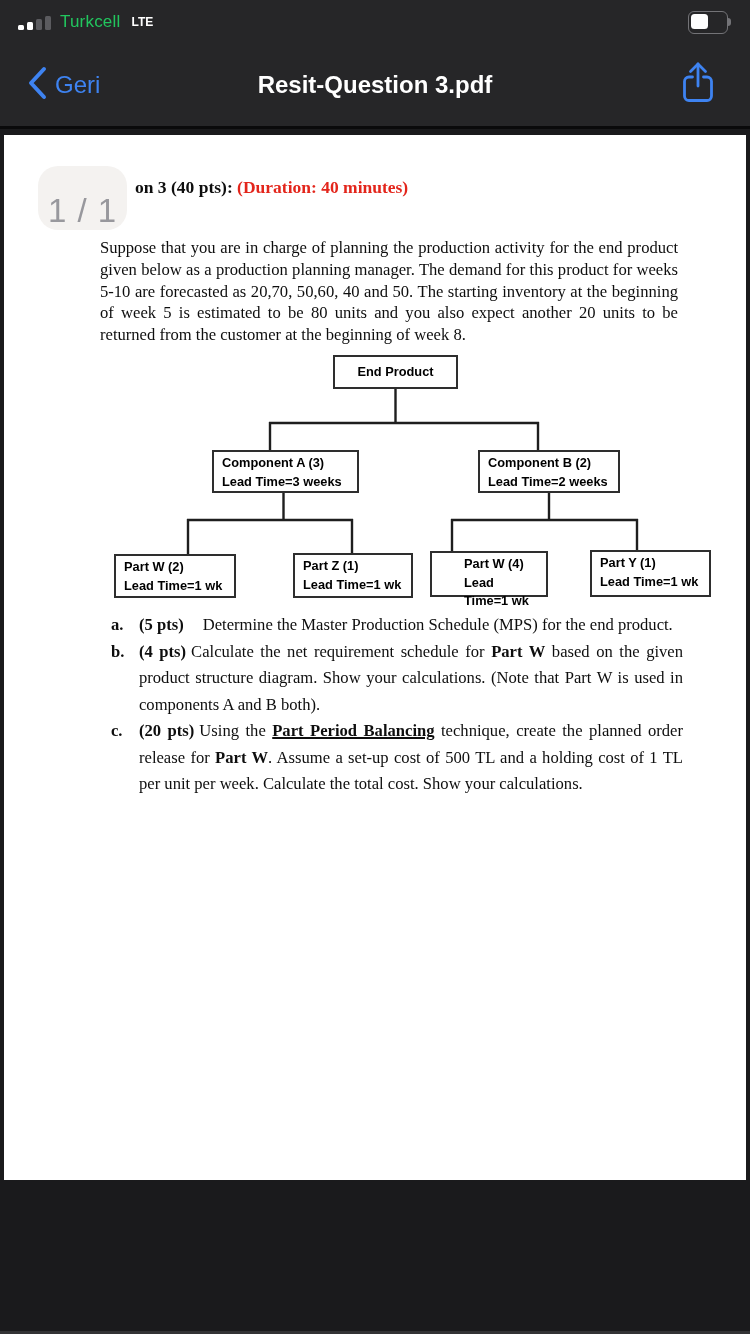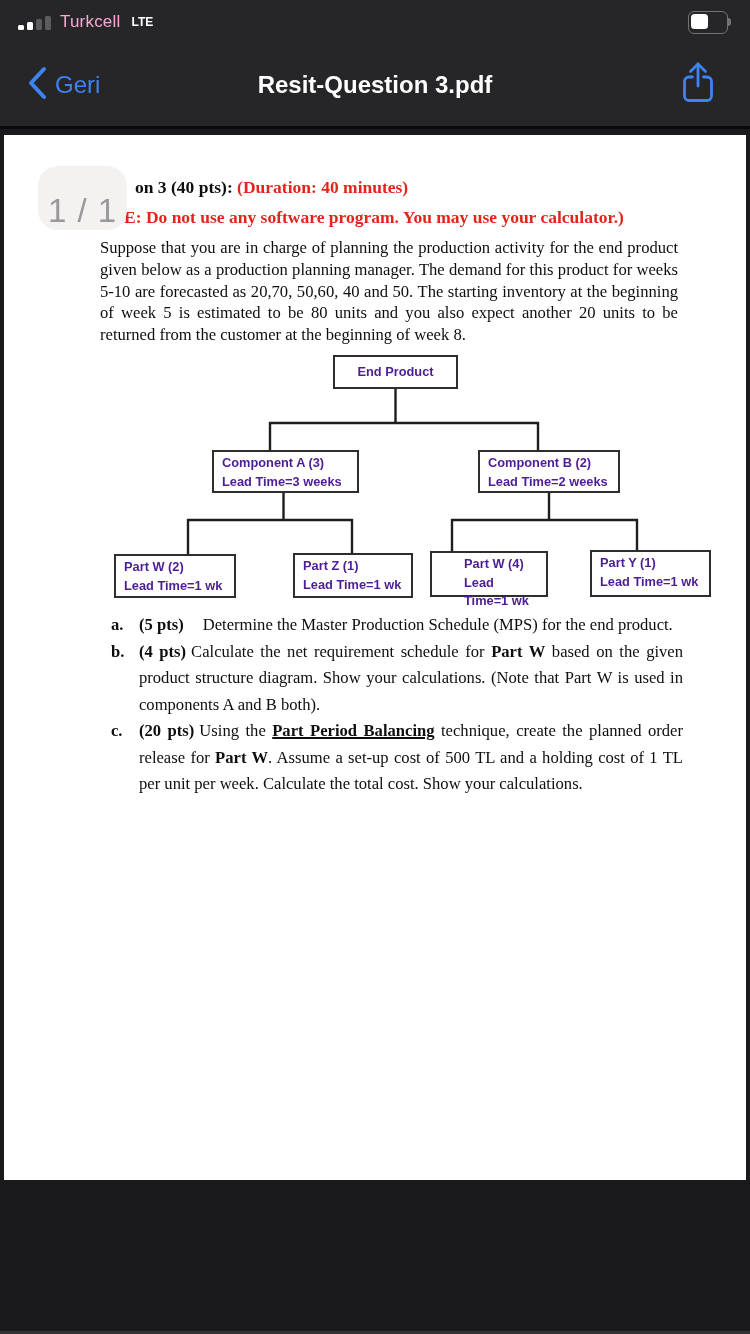--- a/index.html
+++ b/index.html
@@ -9,21 +9,21 @@
   .chrome{position:absolute;left:0;top:0;width:750px;height:129px;background:#262628;}
   .chrome-divider{position:absolute;left:0;top:126px;width:750px;height:3px;background:#0a0a0b;}
   .statusbar{position:absolute;left:0;top:0;width:750px;height:44px;display:flex;align-items:center;}
   .sb-left{position:absolute;left:18px;top:0;height:44px;display:flex;align-items:center;gap:9px;}
   .signal{display:flex;align-items:flex-end;gap:3px;height:16px;}
   .signal i{display:block;width:6px;border-radius:1.5px;}
   .sig-1{height:5px;background:#ffffff;}
   .sig-2{height:8px;background:#ffffff;}
   .sig-3{height:11px;background:#5b5b5f;}
   .sig-4{height:14px;background:#5b5b5f;}
-  .carrier{color:#f9a8d4;font-size:17px;font-weight:500;letter-spacing:.2px;}
+  .carrier{color:#22c55e;font-size:17px;font-weight:500;letter-spacing:.2px;}
   .network{color:#ffffff;font-size:12px;font-weight:700;margin-left:2px;text-align:center;}
   .sb-time{position:absolute;left:0;width:750px;text-align:center;color:#ffffff;
            font-size:18px;font-weight:700;letter-spacing:.3px;}
   .battery{position:absolute;right:16px;top:11px;width:46px;height:22px;}
   .batt-body{position:absolute;left:0;top:0;width:38px;height:21px;border:1.5px solid #737377;border-radius:6px;}
   .batt-fill{position:absolute;left:3px;top:3px;width:17px;height:15px;background:#ffffff;border-radius:3.5px;}
   .batt-nub{position:absolute;right:3px;top:7px;width:3px;height:8px;background:#737377;border-radius:0 3px 3px 0;}
   .navbar{position:absolute;left:0;top:44px;width:750px;height:82px;}
   .back-btn{position:absolute;left:26px;top:0;height:82px;display:flex;align-items:center;gap:7px;cursor:pointer;}
   .back-label{color:#3e83f1;font-size:24px;font-weight:400;}
@@ -39,21 +39,21 @@
   .doc{font-family:"Liberation Serif",serif;color:#0e0e0e;}
   .h-line1{position:absolute;left:131px;top:42px;font-size:17.5px;font-weight:700;white-space:nowrap;}
   .h-line2{position:absolute;left:120px;top:72px;font-size:17.5px;font-weight:700;white-space:nowrap;}
   .red{color:#e3251b;}
   .intro{position:absolute;left:96px;top:102px;width:578px;font-size:16.6px;line-height:21.8px;
          text-align:justify;}
   
   .diagram{position:absolute;left:0;top:213px;width:742px;height:266px;}
   .diagram svg{position:absolute;left:0;top:0;}
   .dbox{position:absolute;background:#ffffff;border:2px solid #2e2e2e;
-        font-family:"Liberation Sans",sans-serif;font-weight:700;color:#4c1d95;font-size:12.8px;
+        font-family:"Liberation Sans",sans-serif;font-weight:700;color:#000000;font-size:12.8px;
         line-height:18.5px;box-sizing:border-box;padding:2px 8px;}
   .dbox.center{display:flex;align-items:center;justify-content:center;padding:0;}
   
   .questions{position:absolute;left:107px;top:477px;width:572px;font-size:16.6px;line-height:26.5px;}
   .q-item{display:grid;grid-template-columns:28px 1fr;}
   .q-marker{font-weight:700;}
   .q-body{text-align:justify;}
   .q-pts{font-weight:700;margin-right:5px;}
   .q-gap{display:inline-block;width:14px;}
   .b{font-weight:700;}
@@ -109,21 +109,20 @@
   </div>
 
   <div class="page doc">
 
     <div class="page-indicator">
       <span>1 / 1</span>
     </div>
 
     <div class="h-line1"><span>on 3 (40 pts): </span><span class="red">(Duration: 40 minutes)</span></div>
 
-    <div class="h-line2 red">E: Do not use any software program. You may use your calculator.)</div>
 
     <div class="intro">Suppose that you are in charge of planning the production activity for the end product given below as a production planning manager. The demand for this product for weeks 5-10 are forecasted as 20,70, 50,60, 40 and 50. The starting inventory at the beginning of week 5 is estimated to be 80 units and you also expect another 20 units to be returned from the customer at the beginning of week 8.</div>
 
     <div class="diagram">
       <svg width="742" height="266" viewBox="0 0 742 266">
         <g stroke="#1e1e1e" stroke-width="2.4" fill="none">
           <line x1="391.5" y1="41" x2="391.5" y2="75"></line>
           <line x1="265" y1="75" x2="535" y2="75"></line>
           <line x1="266" y1="74" x2="266" y2="103"></line>
           <line x1="534" y1="74" x2="534" y2="103"></line>

